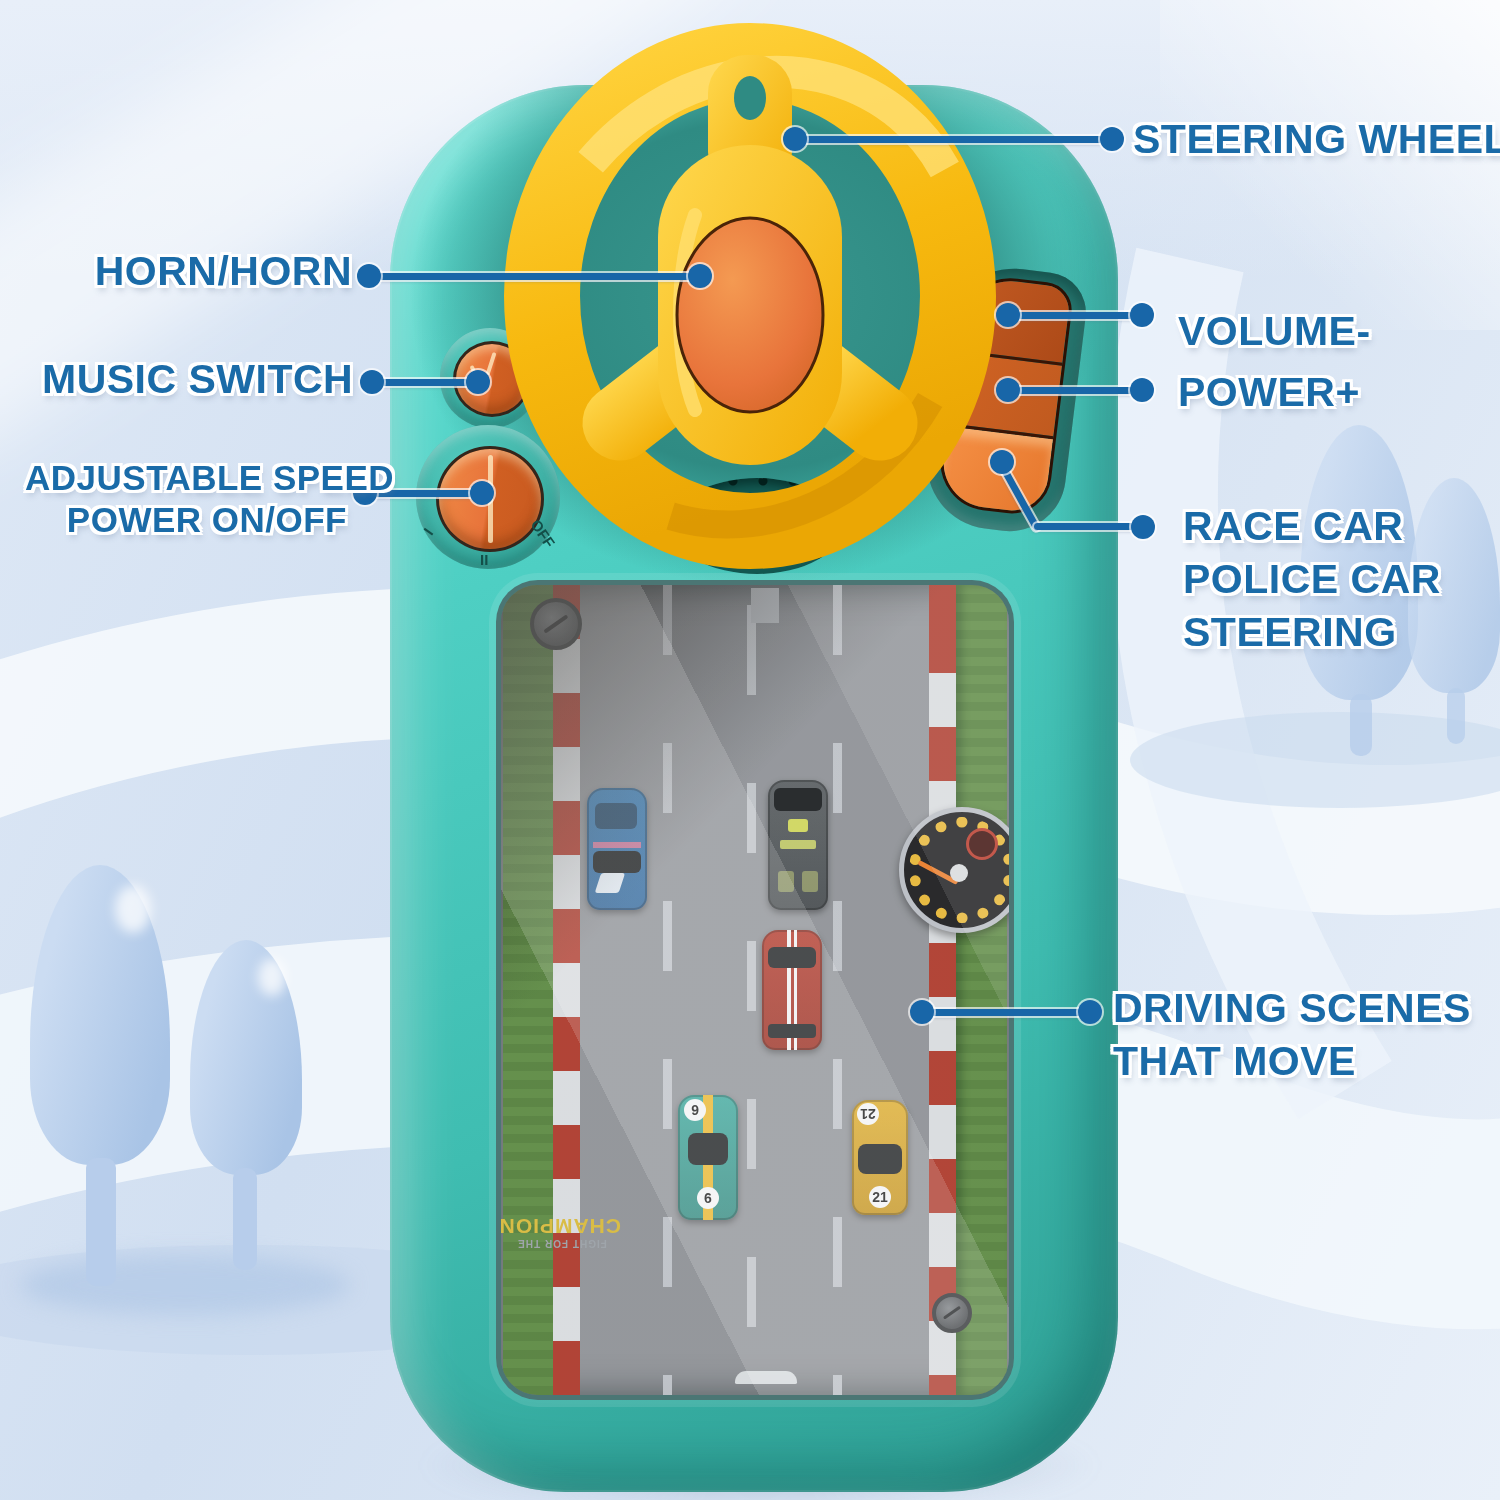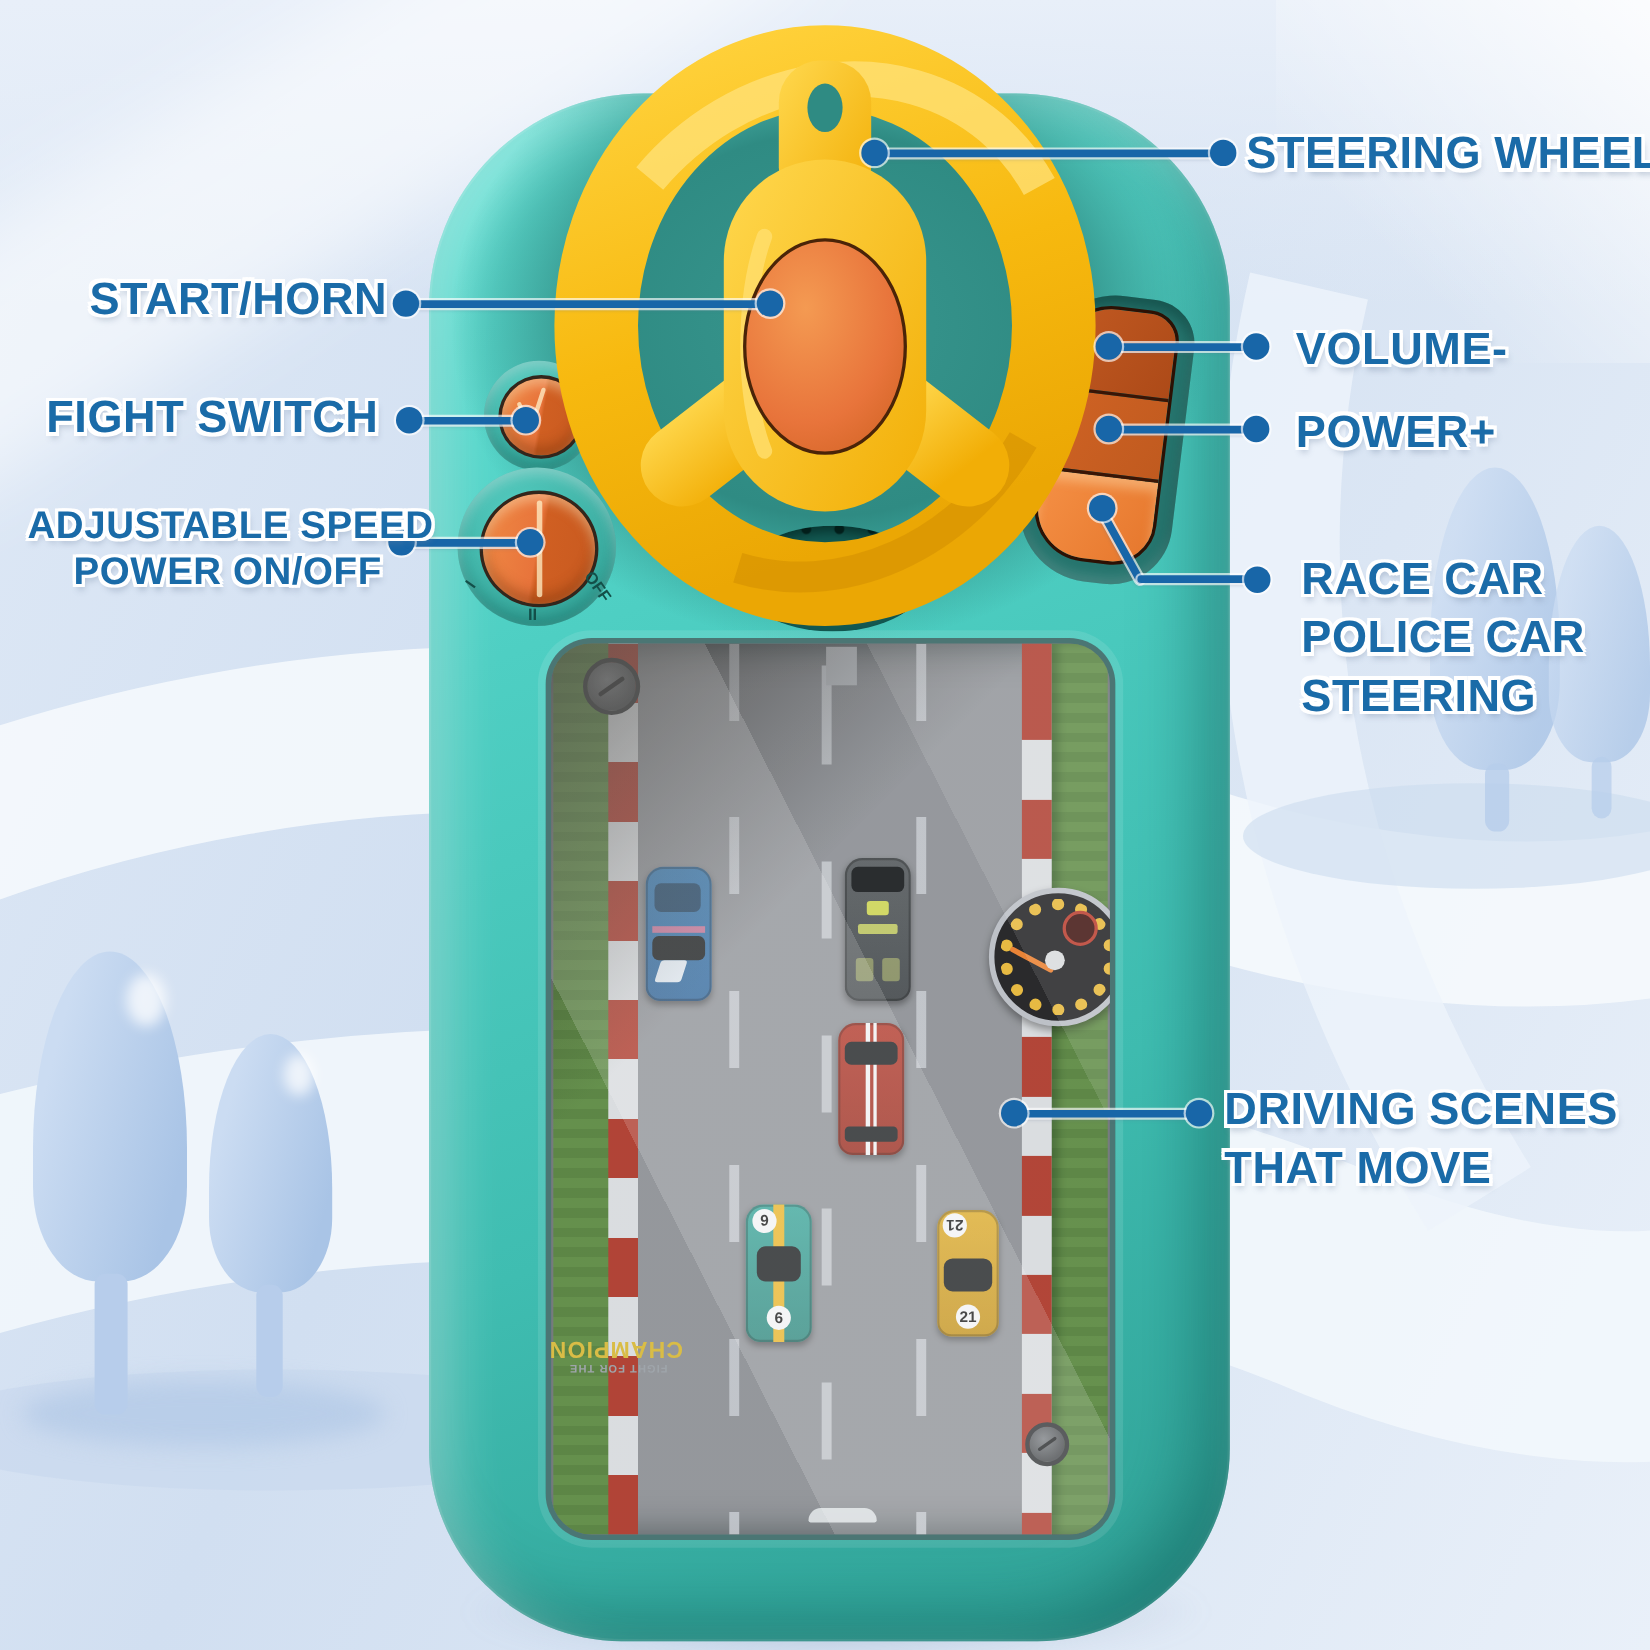--- a/index.html
+++ b/index.html
@@ -265,37 +265,37 @@
   </svg>
 
   <div class="c-line" style="left:795px;top:136px;width:317px;"></div>
   <div class="c-dot" style="left:783px;top:127px;"></div>
   <div class="c-dot" style="left:1100px;top:127px;"></div>
   <div class="c-label" style="left:1133px;top:116px;">STEERING WHEEL</div>
 
   <div class="c-line" style="left:369px;top:273px;width:331px;"></div>
   <div class="c-dot" style="left:357px;top:264px;"></div>
   <div class="c-dot" style="left:688px;top:264px;"></div>
-  <div class="c-label" style="left:60px;top:248px;width:292px;text-align:right;">START/HORN</div>
+  <div class="c-label" style="left:60px;top:248px;width:292px;text-align:right;">HORN/HORN</div>
 
   <div class="c-line" style="left:372px;top:379px;width:106px;"></div>
   <div class="c-dot" style="left:360px;top:370px;"></div>
   <div class="c-dot" style="left:466px;top:370px;"></div>
-  <div class="c-label" style="left:42px;top:356px;">FIGHT SWITCH</div>
+  <div class="c-label" style="left:42px;top:356px;">MUSIC SWITCH</div>
 
   <div class="c-line" style="left:365px;top:490px;width:117px;"></div>
   <div class="c-dot" style="left:353px;top:481px;"></div>
   <div class="c-dot" style="left:470px;top:481px;"></div>
   <div class="c-label small-label" style="left:25px;top:458px;width:322px;text-align:right;">ADJUSTABLE SPEED</div>
   <div class="c-label small-label" style="left:25px;top:500px;width:322px;text-align:right;">POWER ON/OFF</div>
 
   <div class="c-line" style="left:1008px;top:312px;width:134px;"></div>
   <div class="c-dot" style="left:996px;top:303px;"></div>
   <div class="c-dot" style="left:1130px;top:303px;"></div>
-  <div class="c-label" style="left:1178px;top:294px;">VOLUME-</div>
+  <div class="c-label" style="left:1178px;top:308px;">VOLUME-</div>
 
   <div class="c-line" style="left:1008px;top:387px;width:134px;"></div>
   <div class="c-dot" style="left:996px;top:378px;"></div>
   <div class="c-dot" style="left:1130px;top:378px;"></div>
   <div class="c-label" style="left:1178px;top:369px;">POWER+</div>
 
   <div class="c-line" style="left:1002px;top:462px;width:74px;transform:rotate(61deg);transform-origin:0 50%;"></div>
   <div class="c-line" style="left:1034px;top:523px;width:112px;"></div>
   <div class="c-dot" style="left:990px;top:450px;"></div>
   <div class="c-dot" style="left:1131px;top:515px;"></div>

